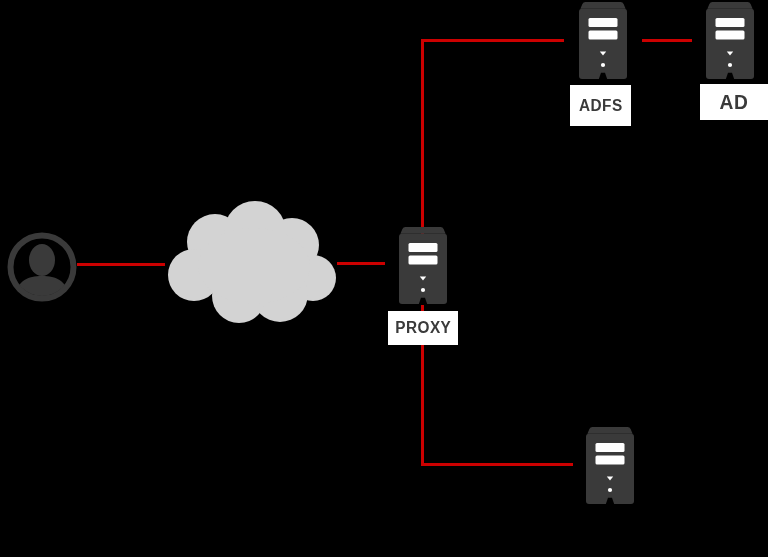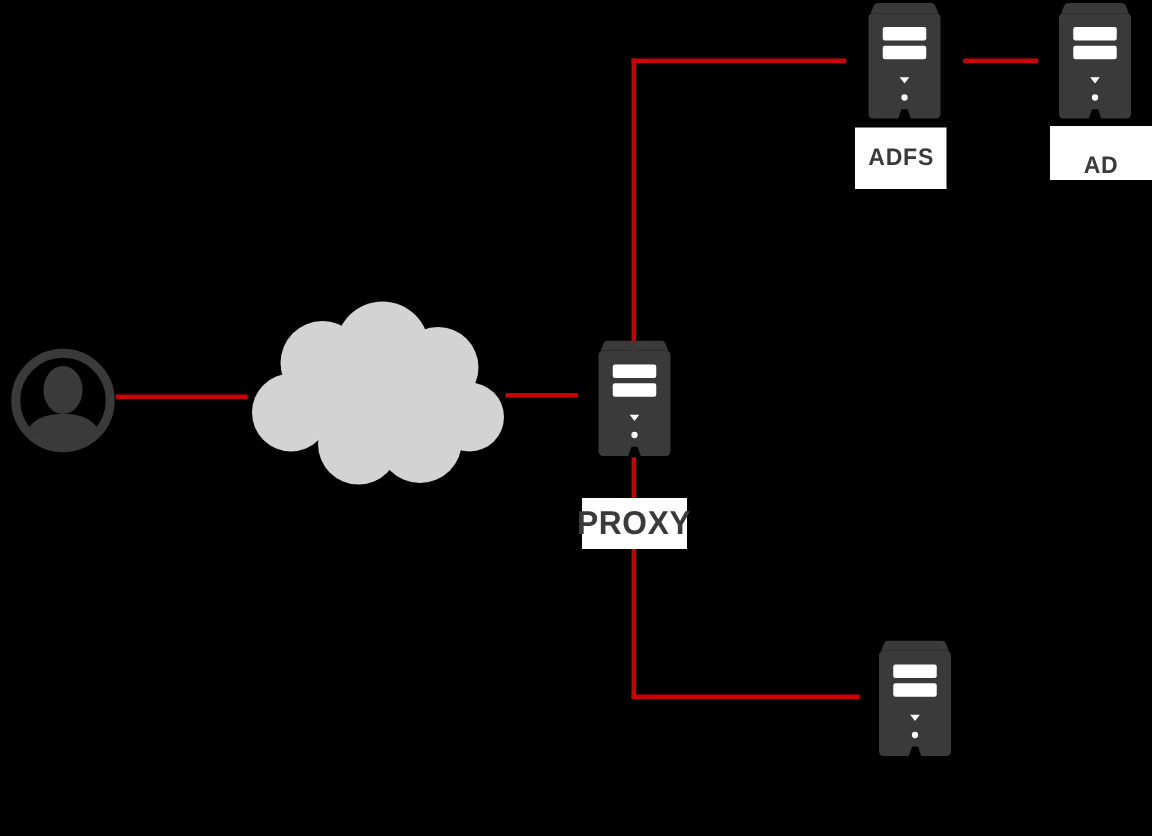--- a/index.html
+++ b/index.html
@@ -39,23 +39,23 @@
   .lnk-adfs-ad         {left:642px; top:39px;  width:50px;  height:3px;}
   .lnk-proxy-webapp    {left:421px; top:463px; width:152px; height:3px;}
   
   .n-user  {left:7px;   top:232px; width:70px;  height:70px;  color:var(--icon);}
   .n-cloud {left:167px; top:200px; width:170px; height:125px; color:var(--cloud);}
   .n-proxy {left:398px; top:227px; width:50px;  height:78px;  color:var(--icon);}
   .n-adfs  {left:578px; top:2px;   width:50px;  height:78px;  color:var(--icon);}
   .n-ad    {left:705px; top:2px;   width:50px;  height:78px;  color:var(--icon);}
   .n-webapp{left:585px; top:427px; width:50px;  height:78px;  color:var(--icon);}
   
-  .lb-proxy {left:388px; top:311px; width:70px;  height:34px; font-size:22px;margin-top:21px;}
+  .lb-proxy {left:388px; top:311px; width:70px;  height:34px; font-size:16px;}
   .lb-adfs  {left:570px; top:85px;  width:61px;  height:41px; font-size:16px;}
-  .lb-ad    {left:700px; top:84px;  width:68px;  height:36px; font-size:16px;justify-content:flex-end;}
+  .lb-ad    {left:700px; top:84px;  width:68px;  height:36px; font-size:20px;}
   .lb-webapp{left:555px; top:505px; width:115px; height:52px; font-size:14px; line-height:19px;}
   svg{display:block;width:100%;height:100%;}
 </style>
 </head>
 <body>
 
 <svg width="0" height="0" style="position:absolute">
   <defs>
     <symbol id="server-shape" viewBox="0 0 50 78">
       <path d="M7.5 0 L42.5 0 Q44.8 0 45.6 2 L47.6 6.8 L2.4 6.8 L4.4 2 Q5.2 0 7.5 0 Z" fill="currentColor"></path>

